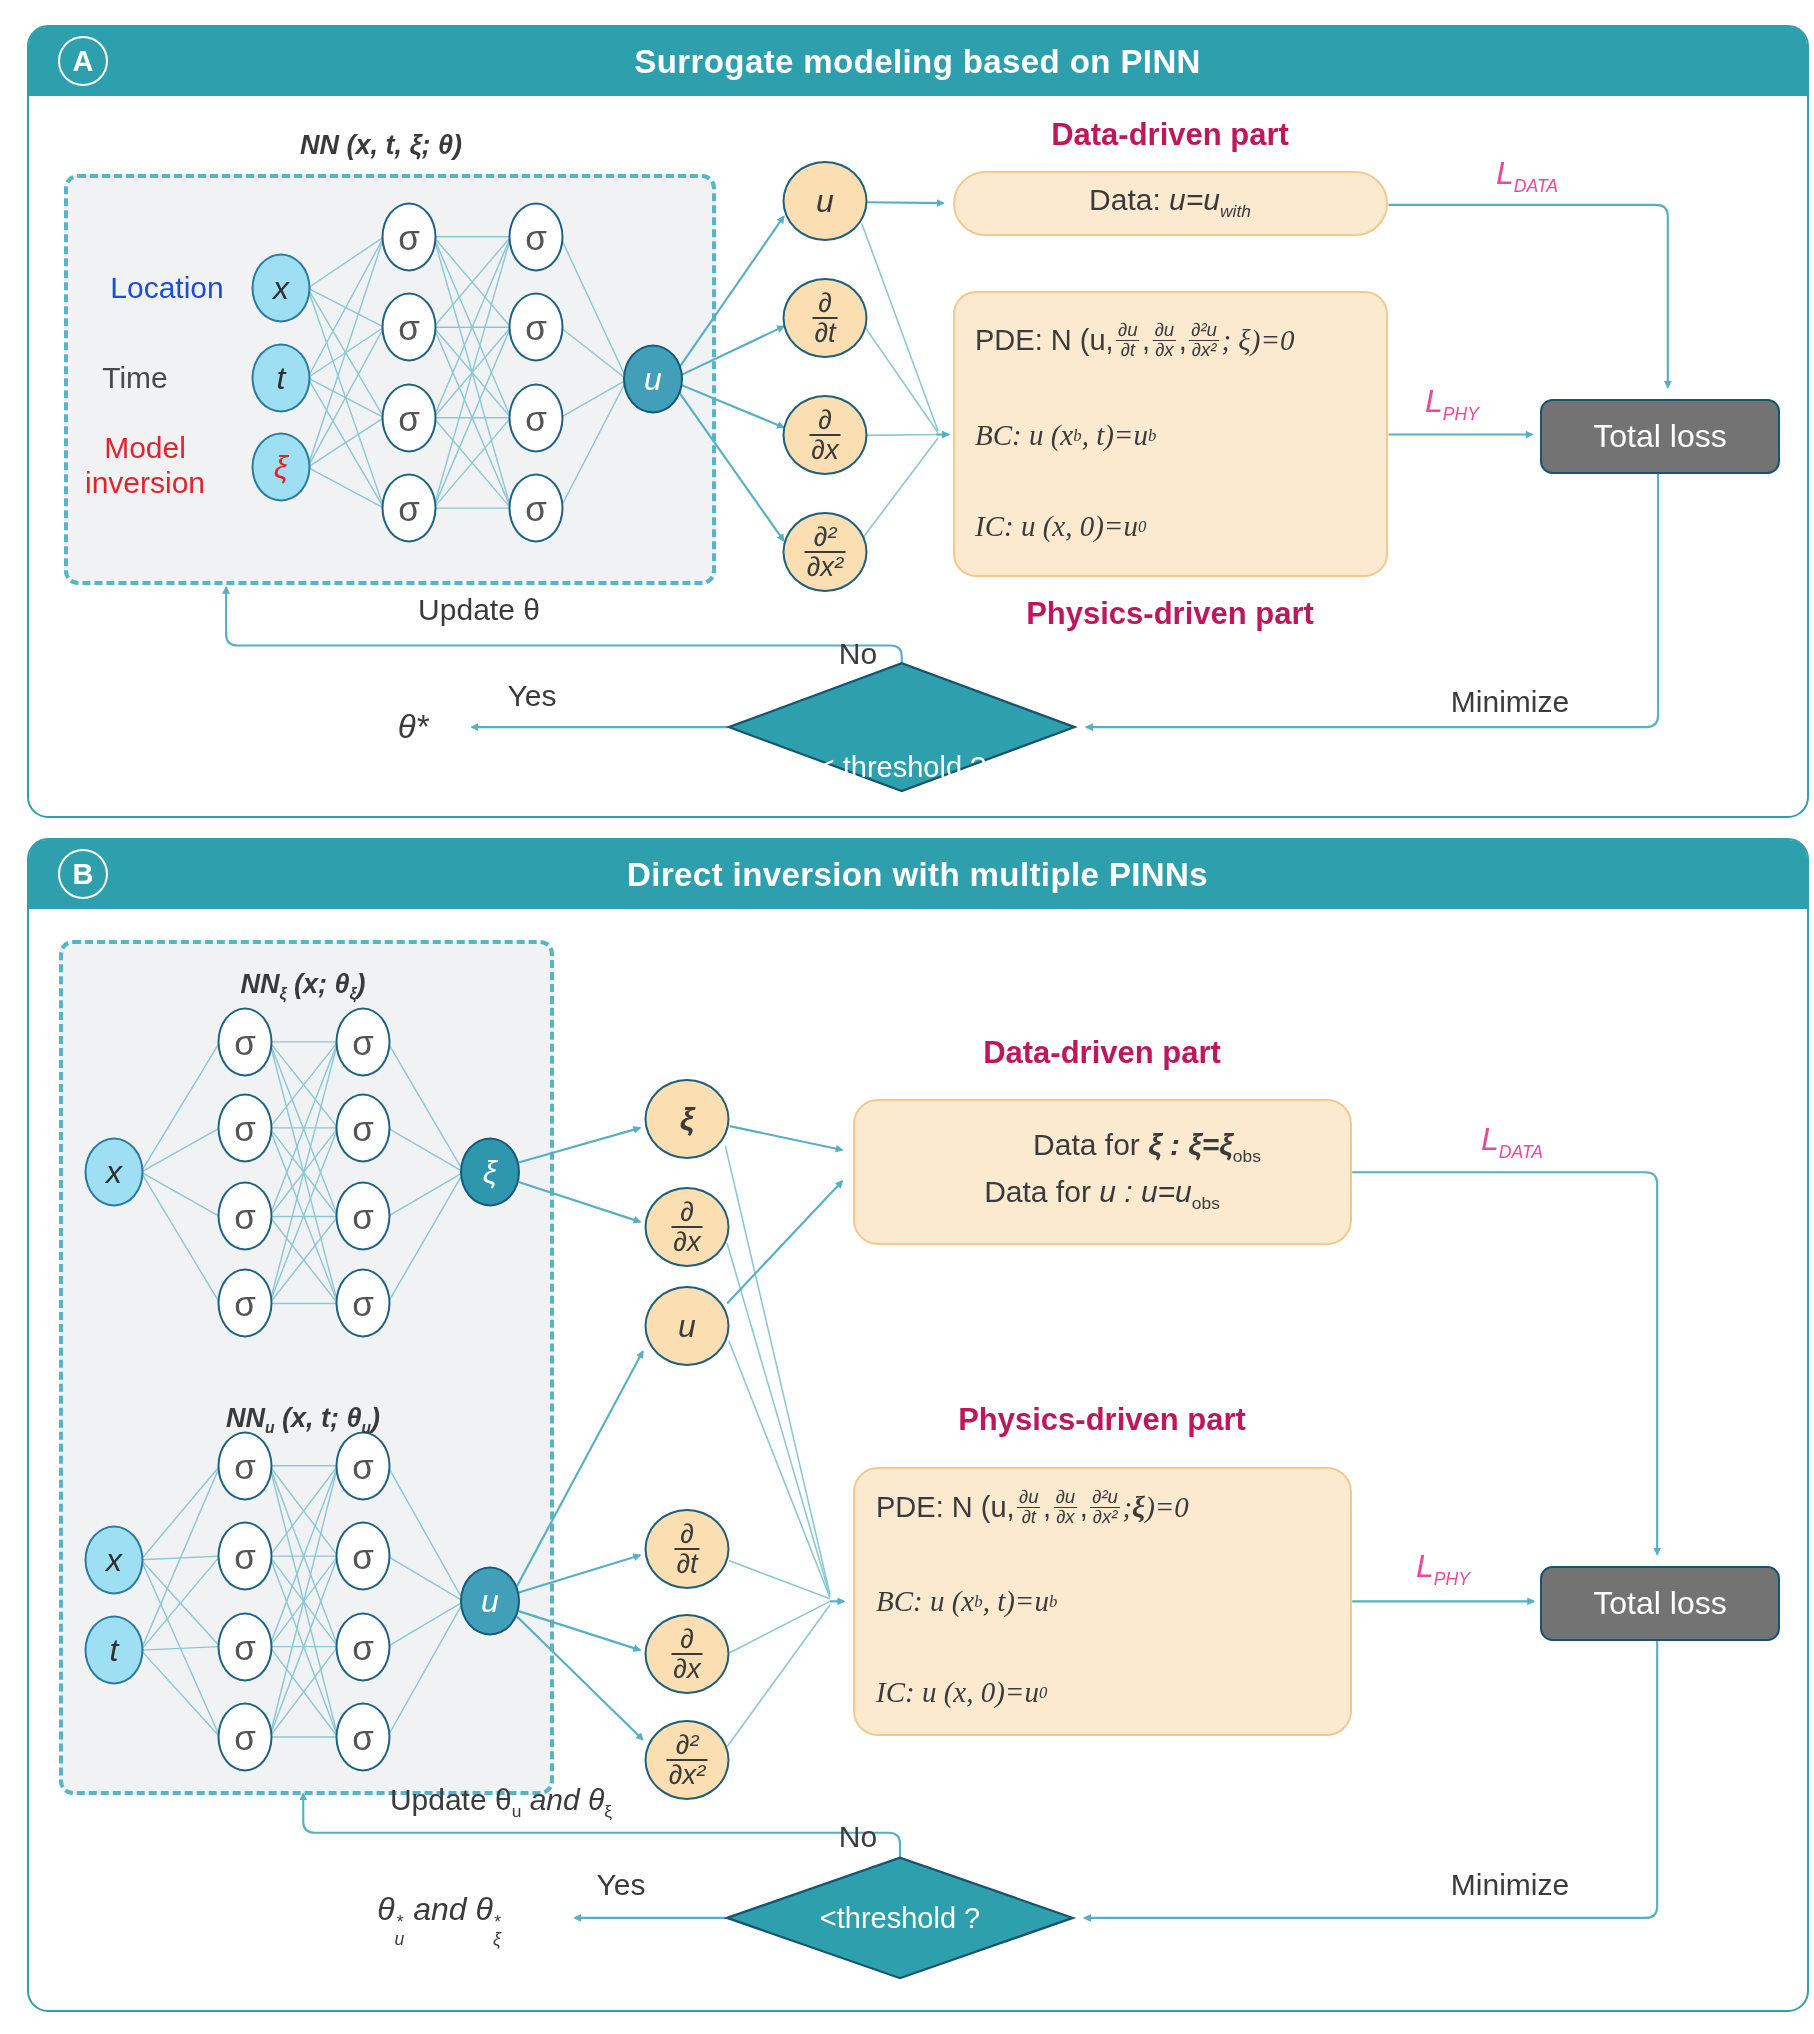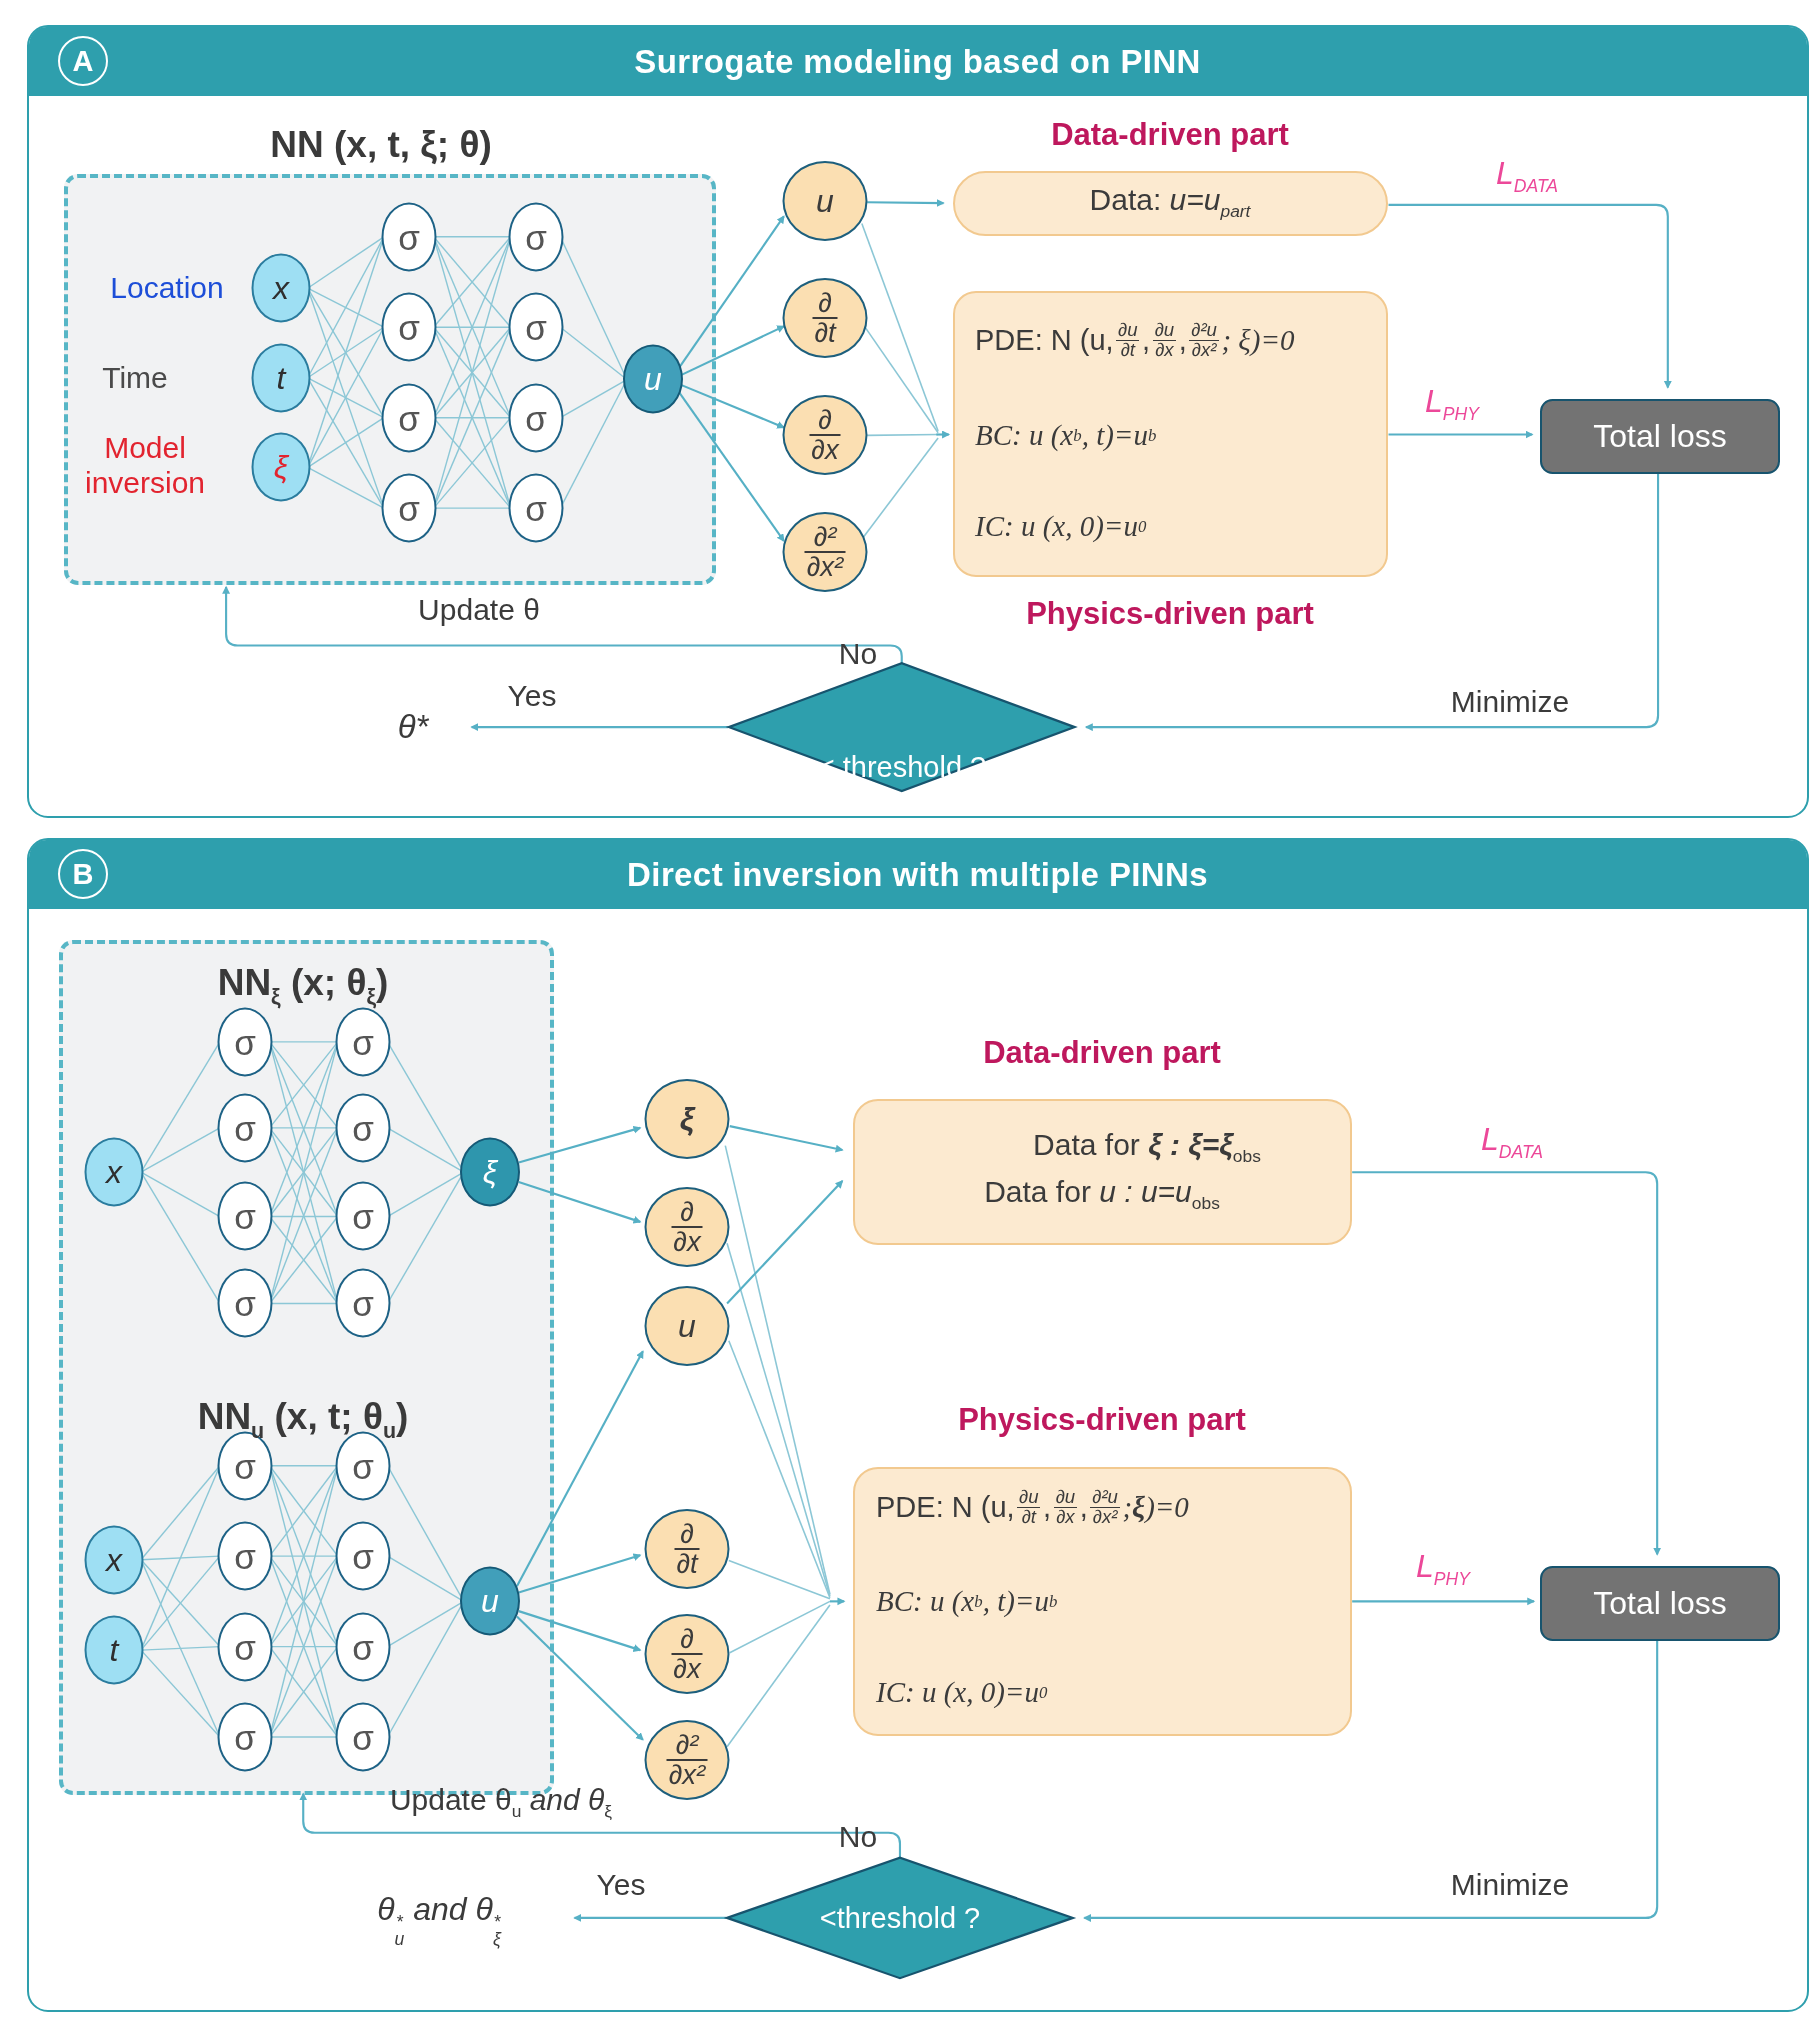--- a/index.html
+++ b/index.html
@@ -22,21 +22,21 @@
   .in-node{width:59px;height:69px;background:#9edff3;border:2.2px solid #2a7c9e;font-size:32px;font-style:italic;color:#2f2f2f;}
   .sig-node{width:55px;height:69px;background:#fff;border:2.2px solid #1d6286;font-size:35px;color:#555;}
   .out-node{width:60px;height:69px;background:#419fba;border:2.2px solid #155a77;font-size:32px;font-style:italic;color:#fff;}
   .big-node{width:85px;height:80px;background:#fbdfb2;border:2.7px solid #1d5f7d;font-size:32px;font-style:italic;color:#3b3b3b;}
   .frac{display:inline-block;text-align:center;font-style:italic;line-height:1.02;}
   .frac .top{display:block;border-bottom:2.2px solid #3b3b3b;padding:0 3.5px;}
   .frac .bot{display:block;padding:0 1.8px;}
   .big-node .frac{font-size:27.5px;}
   .lbl{position:absolute;transform:translate(-50%,-50%);white-space:nowrap;z-index:4;}
   .sec-title{font-size:31px;font-weight:bold;color:#be185d;}
-  .nn-title{font-size:37px;font-weight:bold;color:#3a3a3a;}
+  .nn-title{font-size:27px;font-weight:bold;font-style:italic;color:#3a3a3a;}
   .plain{font-size:30px;color:#3b3b3b;}
   .math{font-style:italic;}
   .red{color:#e2242f;}
   .obox{position:absolute;background:#fcead0;border:2.2px solid #f2c98f;z-index:2;box-sizing:border-box;}
   .loss-box{position:absolute;background:#737373;border:2.2px solid #17546e;border-radius:12.4px;
     display:flex;align-items:center;justify-content:center;color:#fff;font-size:32px;z-index:3;}
   .formula{position:absolute;font-size:29px;color:#3b3b3b;white-space:nowrap;z-index:4;display:flex;align-items:center;}
   .formula .math{font-style:italic;font-family:Liberation Serif, serif;}
   sub{font-size:0.58em;} 
   .ifrac{display:inline-block;text-align:center;font-style:italic;font-size:18.6px;line-height:1.0;vertical-align:middle;margin:0 2.7px;}
@@ -102,21 +102,21 @@
   <div class="node big-node" style="left:825px;top:552px;">
     <span class="frac">
         <span class="top">∂²</span>
         <span class="bot">∂x²</span>
       </span>
     </div>
 
   <div class="lbl sec-title" style="left:1170px;top:135px;">Data-driven part</div>
   <div class="obox" style="left:953px;top:171px;width:435px;height:65px;border-radius:33px;"></div>
   <div class="lbl plain" style="left:1170px;top:202px;">
-    <span>Data: </span><span class="math">u=u</span><sub class="math">part</sub>
+    <span>Data: </span><span class="math">u=u</span><sub class="math">with</sub>
   </div>
 
   <div class="obox" style="left:953px;top:291px;width:435px;height:286px;border-radius:23px;"></div>
   <div class="formula" style="left:975px;top:321px;">
     <span>PDE: N (u,</span>
     <span class="ifrac"><span class="top">∂u</span><span>∂t</span></span>
       <span>,</span>
     <span class="ifrac"><span class="top">∂u</span><span>∂x</span></span>
       <span>,</span>
     <span class="ifrac"><span class="top">∂²u</span><span>∂x²</span></span>

